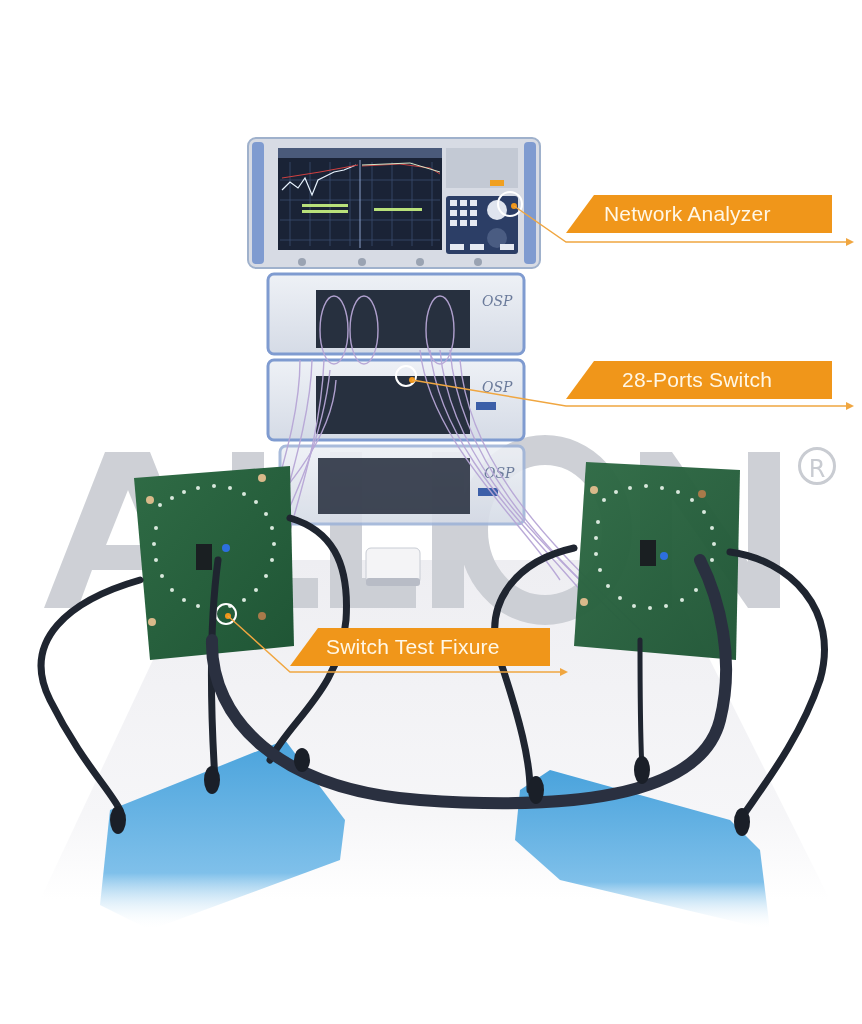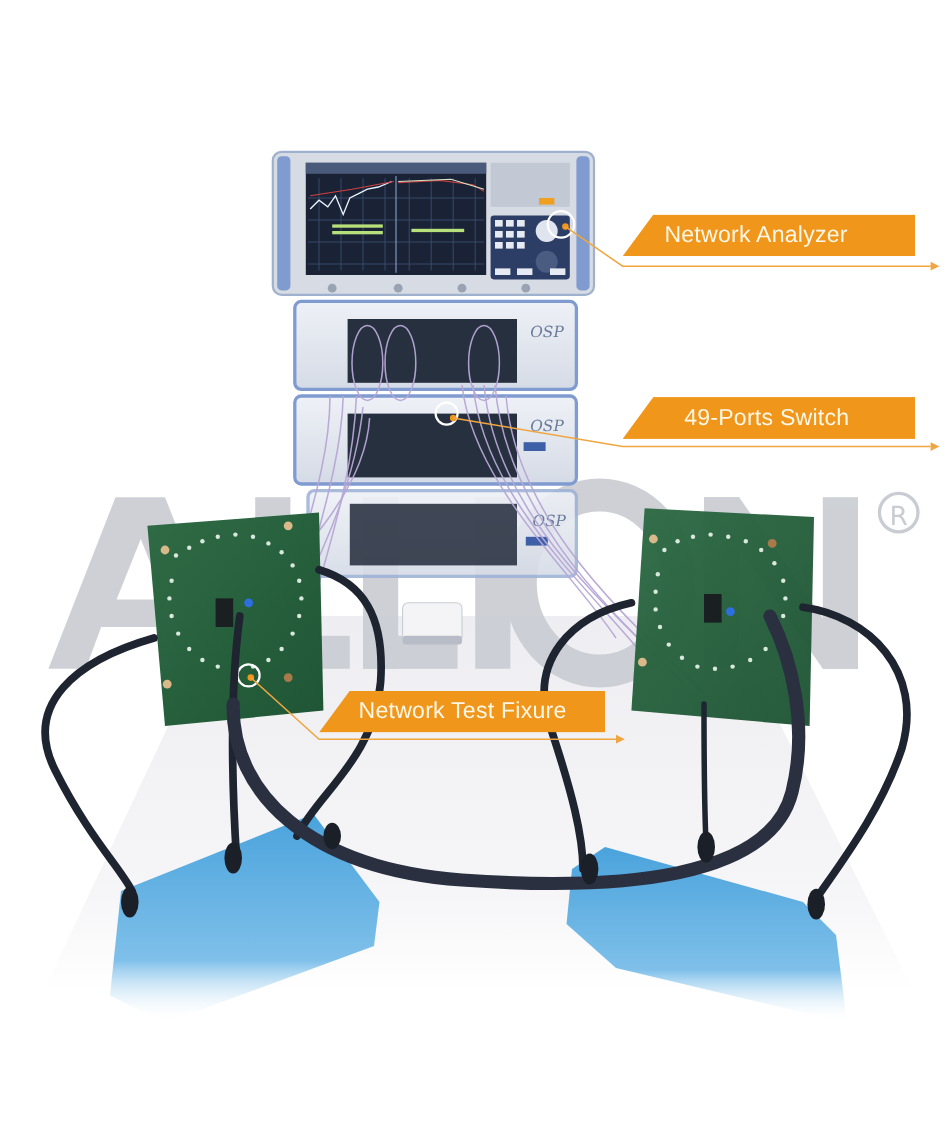--- a/index.html
+++ b/index.html
@@ -277,21 +277,21 @@
 
   <div class="watermark-reg">R</div>
 
   <div class="callout" style="left:566px; top:195px; width:266px;">
     <div class="bar" style="left:0; width:266px;"></div>
     <div class="text" style="left:38px;">Network Analyzer</div>
   </div>
 
   <div class="callout" style="left:566px; top:361px; width:266px;">
     <div class="bar" style="left:0; width:266px;"></div>
-    <div class="text" style="left:56px;">49-Ports Switch</div>
+    <div class="text" style="left:56px;">28-Ports Switch</div>
   </div>
 
   <div class="callout" style="left:290px; top:628px; width:260px;">
     <div class="bar" style="left:0; width:260px;"></div>
-    <div class="text" style="left:36px;">Network Test Fixure</div>
+    <div class="text" style="left:36px;">Switch Test Fixure</div>
   </div>
 
 </div>
 
 </body></html>

